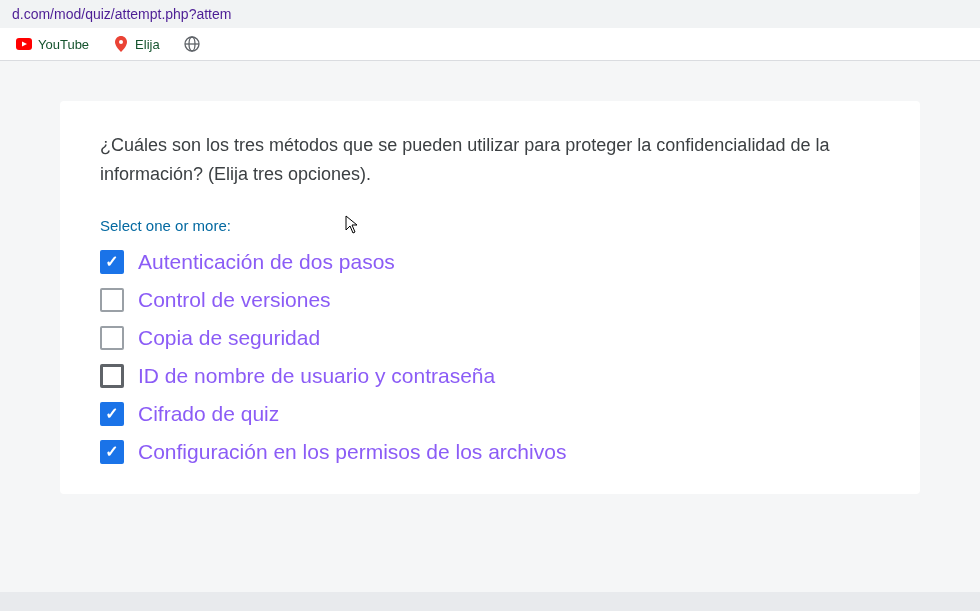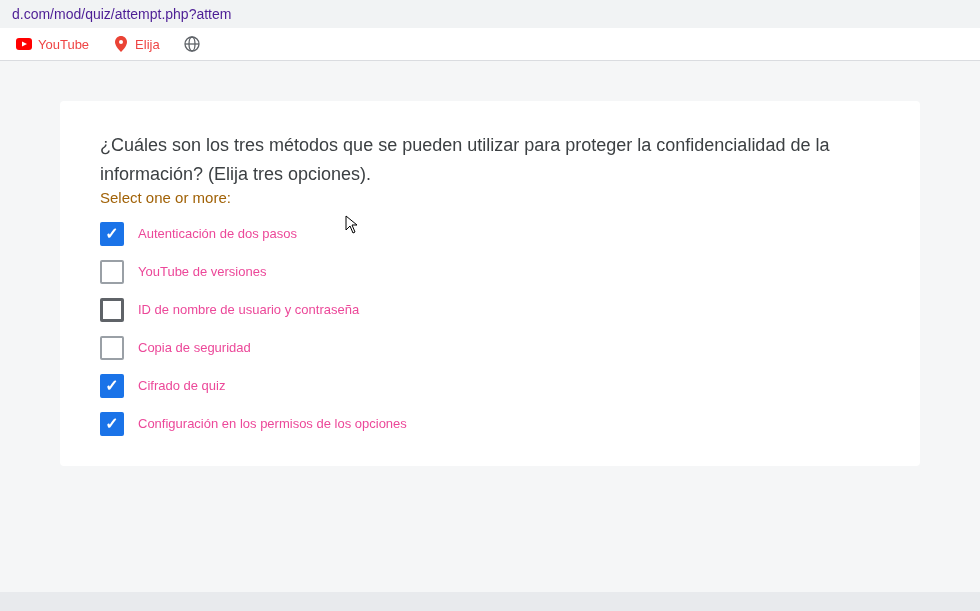--- a/index.html
+++ b/index.html
@@ -27,21 +27,21 @@
       display: flex;
       align-items: center;
       gap: 24px;
       border-bottom: 1px solid #dadce0;
     }
     .bookmark-item {
       display: flex;
       align-items: center;
       gap: 6px;
       font-size: 13px;
-      color: #ef4444;
+      color: #14532d;
       cursor: pointer;
     }
     .bookmark-icon {
       width: 16px;
       height: 16px;
       display: flex;
       align-items: center;
       justify-content: center;
     }
     .content-area {
@@ -51,24 +51,25 @@
     }
     .question-container {
       background: #ffffff;
       padding: 30px 40px;
       border-radius: 4px;
     }
     .question-text {
       font-size: 18px;
       color: #3c4043;
       line-height: 1.6;
+      margin-bottom: 28px;
     }
     .select-label {
       font-size: 15px;
-      color: #a16207;
+      color: #0369a1;
       margin-bottom: 16px;
     }
     .options-list {
       display: flex;
       flex-direction: column;
       gap: 14px;
     }
     .option-row {
       display: flex;
       align-items: center;
@@ -93,22 +94,22 @@
     .checkbox.focused {
       border: 3px solid #5f6368;
     }
     .checkmark {
       color: #ffffff;
       font-size: 16px;
       font-weight: bold;
       line-height: 1;
     }
     .option-label {
-      font-size: 13px;
-      color: #ec4899;
+      font-size: 21px;
+      color: #8b5cf6;
       cursor: pointer;
     }
     .cursor-pointer {
       position: absolute;
       top: 215px;
       left: 345px;
       pointer-events: none;
     }
   </style>
 </head>
@@ -156,45 +157,45 @@
 
       <div class="option-row">
         <div class="checkbox checked">
           <span class="checkmark">✓</span>
         </div>
         <span class="option-label">Autenticación de dos pasos</span>
       </div>
 
       <div class="option-row">
         <div class="checkbox"></div>
-        <span class="option-label">YouTube de versiones</span>
+        <span class="option-label">Control de versiones</span>
+      </div>
+
+      <div class="option-row">
+        <div class="checkbox"></div>
+        <span class="option-label">Copia de seguridad</span>
       </div>
 
       <div class="option-row">
         <div class="checkbox focused"></div>
         <span class="option-label">ID de nombre de usuario y contraseña</span>
-      </div>
-
-      <div class="option-row">
-        <div class="checkbox"></div>
-        <span class="option-label">Copia de seguridad</span>
       </div>
 
       <div class="option-row">
         <div class="checkbox checked">
           <span class="checkmark">✓</span>
         </div>
         <span class="option-label">Cifrado de quiz</span>
       </div>
 
       <div class="option-row">
         <div class="checkbox checked">
           <span class="checkmark">✓</span>
         </div>
-        <span class="option-label">Configuración en los permisos de los opciones</span>
+        <span class="option-label">Configuración en los permisos de los archivos</span>
       </div>
 
     </div>
   </div>
 </div>
 
 <div class="cursor-pointer">
   <svg width="16" height="20" viewBox="0 0 16 20">
       <path d="M1 1 L1 15 L5 11 L8 18 L10 17 L7 10 L12 10 Z" fill="#ffffff" stroke="#000000" stroke-width="1"></path>
     </svg>

